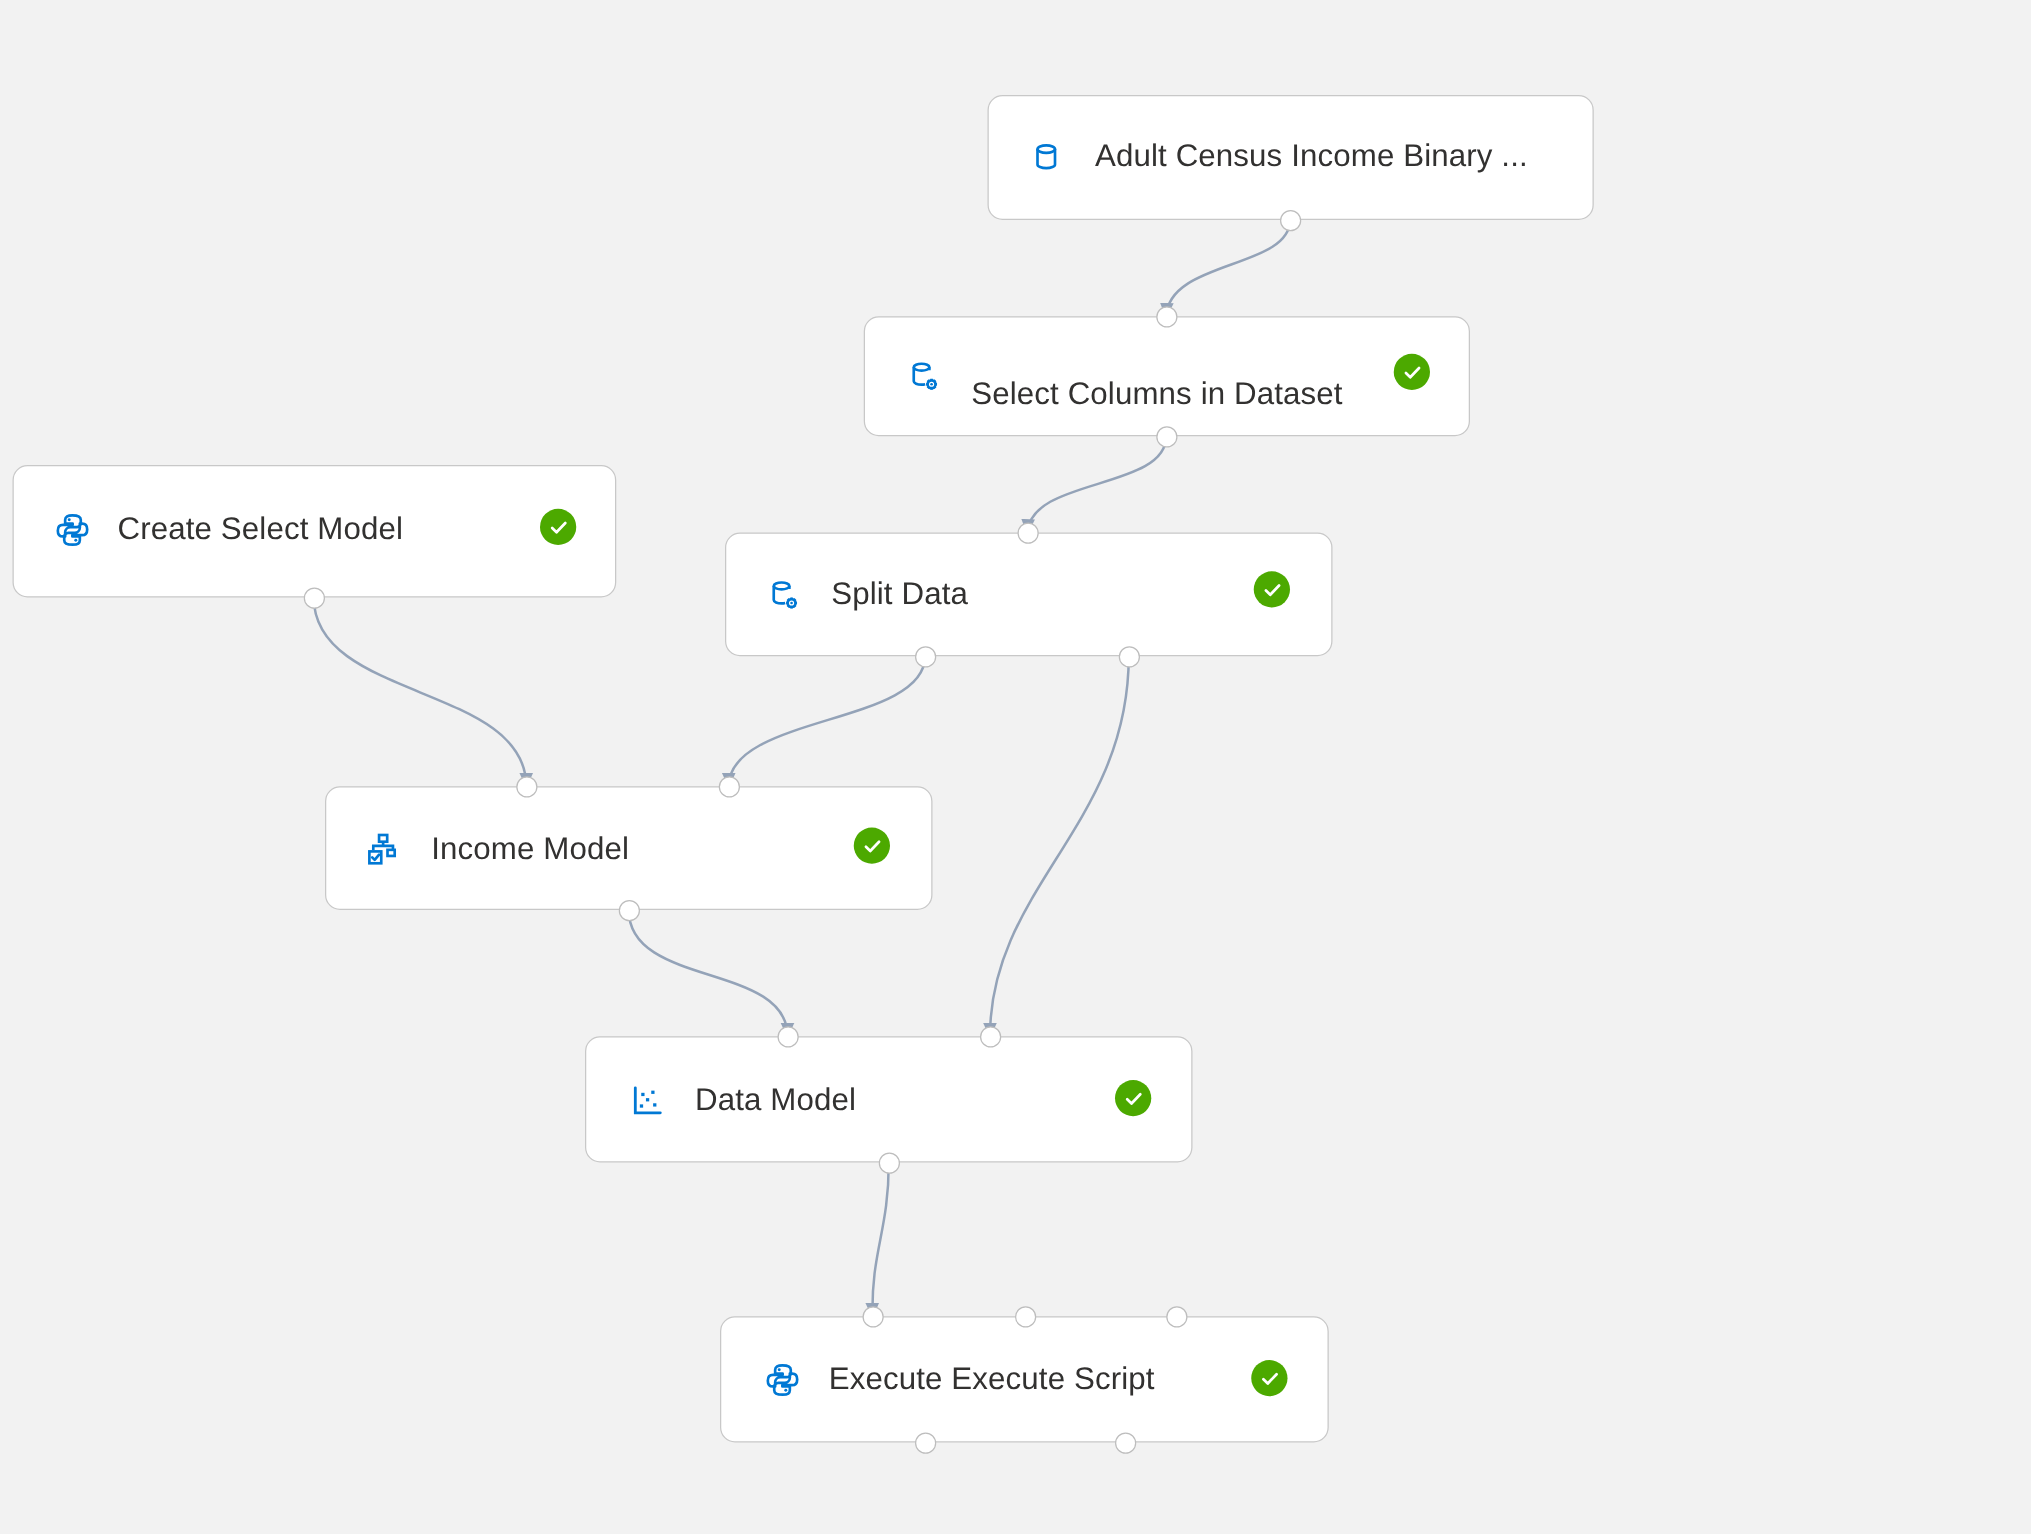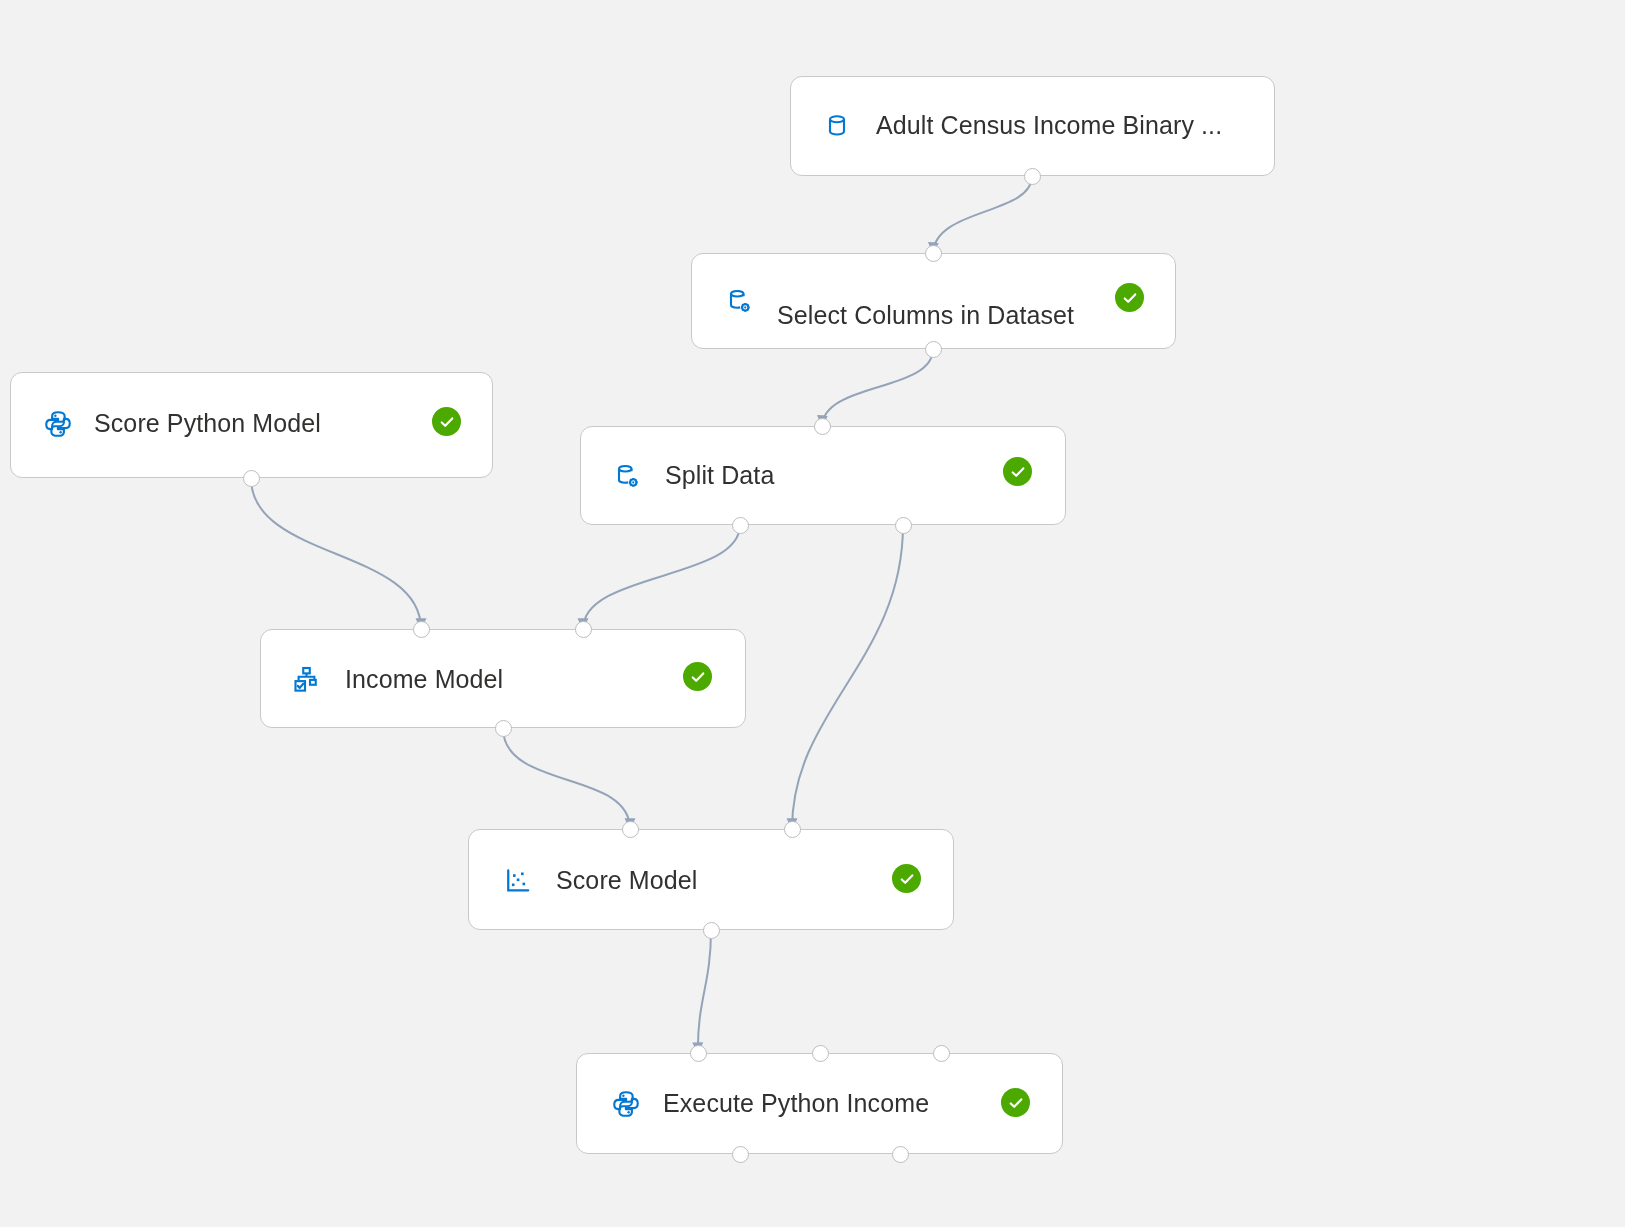--- a/index.html
+++ b/index.html
@@ -113,21 +113,21 @@
       <div class="port" style="left: 924.5px; top: 340.5px;"></div>
       <div class="node" style="left: 10px; top: 372px; width: 483px; height: 106px;"></div>
       <div class="node-icon" style="left: 43px; top: 409px;">
         <svg width="30" height="30" viewBox="0 0 24 24">
           <path d="M11.9 2.6 C9.0 2.6 7.3 3.5 7.3 5.5 V7.9 H12.1 V8.7 H5.9 C3.9 8.7 2.6 10.1 2.6 12.4 C2.6 14.7 3.8 16.1 5.8 16.1 H7.3 V13.5 C7.3 11.6 8.8 10.2 10.7 10.2 H14.6 C16.2 10.2 17.3 9.1 17.3 7.6 V5.5 C17.3 3.8 15.9 2.6 11.9 2.6 Z" stroke="#0078d4" fill="none" stroke-width="1.7" stroke-linejoin="round"></path>
           <circle cx="9.9" cy="5.4" r="0.95" fill="#0078d4" stroke="none"></circle>
           <path d="M12.1 21.4 C15.0 21.4 16.7 20.5 16.7 18.5 V16.1 H11.9 V15.3 H18.1 C20.1 15.3 21.4 13.9 21.4 11.6 C21.4 9.3 20.2 7.9 18.2 7.9 H16.7 V10.5 C16.7 12.4 15.2 13.8 13.3 13.8 H9.4 C7.8 13.8 6.7 14.9 6.7 16.4 V18.5 C6.7 20.2 8.1 21.4 12.1 21.4 Z" stroke="#0078d4" fill="none" stroke-width="1.7" stroke-linejoin="round"></path>
           <circle cx="14.1" cy="18.6" r="0.95" fill="#0078d4" stroke="none"></circle>
         </svg>
       </div>
-      <div class="node-title" style="left: 94px; top: 409px;">Score Python Model</div>
+      <div class="node-title" style="left: 94px; top: 409px;">Create Select Model</div>
       <div class="status" style="left: 432px; top: 407px; background: rgb(76, 169, 0);">
         <svg width="18" height="18" viewBox="0 0 24 24">
           <path d="M5 12.6 L9.6 17 L19 7.2" stroke="#ffffff" stroke-width="2.9" fill="none" stroke-linecap="round" stroke-linejoin="round"></path>
         </svg>
       </div>
       <div class="port" style="left: 242.5px; top: 469.5px;"></div>
       <div class="node" style="left: 580px; top: 426px; width: 486px; height: 99px;"></div>
       <div class="node-icon" style="left: 612px; top: 461px;">
         <svg width="30" height="30" viewBox="0 0 24 24">
           <ellipse cx="10.6" cy="6.2" rx="5" ry="2.2" stroke="#0078d4" fill="none" stroke-width="1.7"></ellipse>
@@ -180,39 +180,39 @@
       <div class="node-icon" style="left: 503px; top: 866px;">
         <svg width="30" height="30" viewBox="0 0 24 24">
           <path d="M4.2 3.4 V19.4 H20.2" stroke="#0078d4" fill="none" stroke-width="1.8" stroke-linecap="round"></path>
           <rect x="7.1" y="14.0" width="2.1" height="2.1" fill="#0078d4"></rect>
           <rect x="11.0" y="10.0" width="2.1" height="2.1" fill="#0078d4"></rect>
           <rect x="15.6" y="13.3" width="2.1" height="2.1" fill="#0078d4"></rect>
           <rect x="8.0" y="6.6" width="2.1" height="2.1" fill="#0078d4"></rect>
           <rect x="14.4" y="5.2" width="2.1" height="2.1" fill="#0078d4"></rect>
         </svg>
       </div>
-      <div class="node-title" style="left: 556px; top: 866px;">Score Model</div>
+      <div class="node-title" style="left: 556px; top: 866px;">Data Model</div>
       <div class="status" style="left: 892px; top: 864px; background: rgb(76, 169, 0);">
         <svg width="18" height="18" viewBox="0 0 24 24">
           <path d="M5 12.6 L9.6 17 L19 7.2" stroke="#ffffff" stroke-width="2.9" fill="none" stroke-linecap="round" stroke-linejoin="round"></path>
         </svg>
       </div>
       <div class="port" style="left: 621.5px; top: 820.5px;"></div>
       <div class="port" style="left: 783.5px; top: 820.5px;"></div>
       <div class="port" style="left: 702.5px; top: 921.5px;"></div>
       <div class="node" style="left: 576px; top: 1053px; width: 487px; height: 101px;"></div>
       <div class="node-icon" style="left: 611px; top: 1089px;">
         <svg width="30" height="30" viewBox="0 0 24 24">
           <path d="M11.9 2.6 C9.0 2.6 7.3 3.5 7.3 5.5 V7.9 H12.1 V8.7 H5.9 C3.9 8.7 2.6 10.1 2.6 12.4 C2.6 14.7 3.8 16.1 5.8 16.1 H7.3 V13.5 C7.3 11.6 8.8 10.2 10.7 10.2 H14.6 C16.2 10.2 17.3 9.1 17.3 7.6 V5.5 C17.3 3.8 15.9 2.6 11.9 2.6 Z" stroke="#0078d4" fill="none" stroke-width="1.7" stroke-linejoin="round"></path>
           <circle cx="9.9" cy="5.4" r="0.95" fill="#0078d4" stroke="none"></circle>
           <path d="M12.1 21.4 C15.0 21.4 16.7 20.5 16.7 18.5 V16.1 H11.9 V15.3 H18.1 C20.1 15.3 21.4 13.9 21.4 11.6 C21.4 9.3 20.2 7.9 18.2 7.9 H16.7 V10.5 C16.7 12.4 15.2 13.8 13.3 13.8 H9.4 C7.8 13.8 6.7 14.9 6.7 16.4 V18.5 C6.7 20.2 8.1 21.4 12.1 21.4 Z" stroke="#0078d4" fill="none" stroke-width="1.7" stroke-linejoin="round"></path>
           <circle cx="14.1" cy="18.6" r="0.95" fill="#0078d4" stroke="none"></circle>
         </svg>
       </div>
-      <div class="node-title" style="left: 663px; top: 1089px;">Execute Python Income</div>
+      <div class="node-title" style="left: 663px; top: 1089px;">Execute Execute Script</div>
       <div class="status" style="left: 1001px; top: 1088px; background: rgb(76, 169, 0);">
         <svg width="18" height="18" viewBox="0 0 24 24">
           <path d="M5 12.6 L9.6 17 L19 7.2" stroke="#ffffff" stroke-width="2.9" fill="none" stroke-linecap="round" stroke-linejoin="round"></path>
         </svg>
       </div>
       <div class="port" style="left: 689.5px; top: 1044.5px;"></div>
       <div class="port" style="left: 811.5px; top: 1044.5px;"></div>
       <div class="port" style="left: 932.5px; top: 1044.5px;"></div>
       <div class="port" style="left: 731.5px; top: 1145.5px;"></div>
       <div class="port" style="left: 891.5px; top: 1145.5px;"></div>

